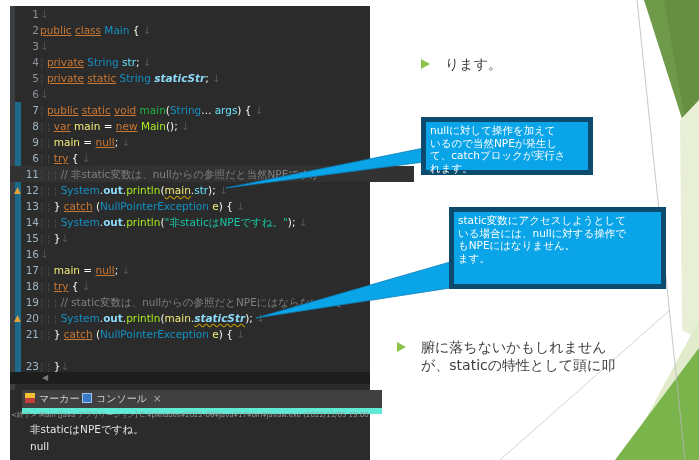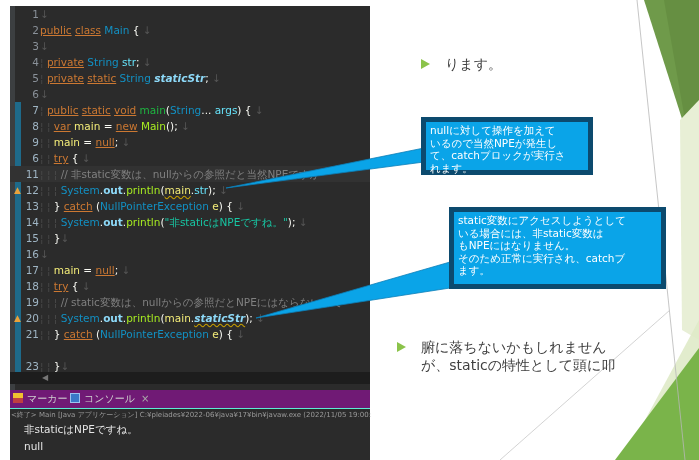--- a/index.html
+++ b/index.html
@@ -6,21 +6,21 @@
   body { width:699px; height:460px; position:relative; overflow:hidden; background:#ffffff; font-family:"DejaVu Sans", sans-serif; }
 
   
   .deco { position:absolute; left:0; top:0; width:699px; height:460px; pointer-events:none; }
 
   
   .editor { position:absolute; left:10px; top:6px; width:360px; height:384px; background:#2b2b2b; }
   .editor .left-strip { position:absolute; left:0; top:0; width:5px; height:100%; background:#3c3f41; }
   .editor .change-bar { position:absolute; left:5px; width:6px; background:#1e6a8a; }
   .code-line { position:absolute; left:0; height:16px; width:360px; font-family:"DejaVu Sans", sans-serif; font-size:10.5px; line-height:16px; white-space:pre; color:#d9e8f7; }
-  .code-line.hl { background:#323232; }
+  .code-line.hl { background:#323232;padding-left:44px; }
   .ln { position:absolute; left:10px; width:19px; text-align:right; color:#8a9199; }
   .ln.mod { color:#9fb5c4; }
   .code { position:absolute; left:30px; }
   .guide { color:#4a4a4a; }
   .kw { color:#cc7832;text-decoration:underline; }
   .ty { color:#1290c3; }
   .fld { color:#66e1f8; }
   .sfld { color:#8dd9f8; font-weight:bold; font-style:italic; }
   .fn { color:#1eb540; }
   .var { color:#f3ec79; }
@@ -32,26 +32,26 @@
   .pr { color:#f9faf4; }
   .nl { color:#555555; }
   .warn-under { text-decoration:underline wavy #c8a000; }
   .gutter-warn { position:absolute; left:4px; width:10px; height:10px; font-size:9px; line-height:10px; color:#e8a23c; }
 
   .hscroll { position:absolute; left:10px; top:372px; width:360px; height:12px; background:#1d1d1d; }
   .hscroll .arrow { position:absolute; left:32px; top:1px; font-size:8px; color:#777; }
 
   
   .console { position:absolute; left:10px; top:390px; width:360px; height:70px; background:#2b2b2b; }
-  .tabs { position:absolute; left:0; top:0; width:360px; height:18px; background:#701a75; border-bottom:1px solid #5eead4; }
+  .tabs { position:absolute; left:12px; top:0; width:360px; height:18px; background:#404040; border-bottom:6px solid #5eead4; }
   .tab { position:absolute; top:1px; height:16px; font-size:10px; line-height:16px; color:#d0d0d0; white-space:nowrap; }
   .tab .ico { display:inline-block; width:10px; height:10px; vertical-align:-1px; margin-right:4px; }
   .tab-close { margin-left:6px; color:#aaaaaa; }
   .console-status { position:absolute; left:0; top:19px; width:360px; height:12px; font-size:7px; line-height:12px; color:#9a9a9a; white-space:nowrap; overflow:hidden; padding-left:1px; }
-  .console-line { position:absolute; left:14px; font-size:10.5px; line-height:16px; color:#e6e6e6; white-space:nowrap; }
+  .console-line { position:absolute; left:20px; font-size:10.5px; line-height:16px; color:#e6e6e6; white-space:nowrap; }
 
   
   .bullet { position:absolute; font-size:14px; line-height:18px; color:#404040; }
   .bullet .tri { position:absolute; left:0; top:4px; width:0; height:0; border-left:9px solid #8bc34a; border-top:5px solid transparent; border-bottom:5px solid transparent; }
   .bullet .txt { position:absolute; left:24px; top:0; }
 
   .callout-box { position:absolute; background:#0aa4e8; border:5px solid #0c4a6e; color:#ffffff; font-size:10.5px; line-height:12.5px; padding:2px 4px; box-sizing:border-box; }
   .callout-svg { position:absolute; left:0; top:0; width:699px; height:460px; pointer-events:none; }
 </style>
 </head>
@@ -146,23 +146,22 @@
 
 <div class="callout-box" style="left:421px;top:117px;width:172px;height:58px;">
   <div>nullに対して操作を加えて</div>
   <div>いるので当然NPEが発生し</div>
   <div>て、catchブロックが実行さ</div>
   <div>れます。</div>
 </div>
 
 <div class="callout-box" style="left:449px;top:207px;width:217px;height:82px;">
   <div>static変数にアクセスしようとして</div>
-  <div>いる場合には、非static変数は</div>
+  <div>いる場合には、nullに対する操作で</div>
   <div>もNPEにはなりません。</div>
-  <div>そのため正常に実行され、catchブ</div>
   <div>ます。</div>
 </div>
 
 <div class="bullet" style="left:421px;top:55px;width:230px;height:40px;">
   <span class="tri"></span>
   <div class="txt">
     <div>ります。</div>
   </div>
 </div>
 

